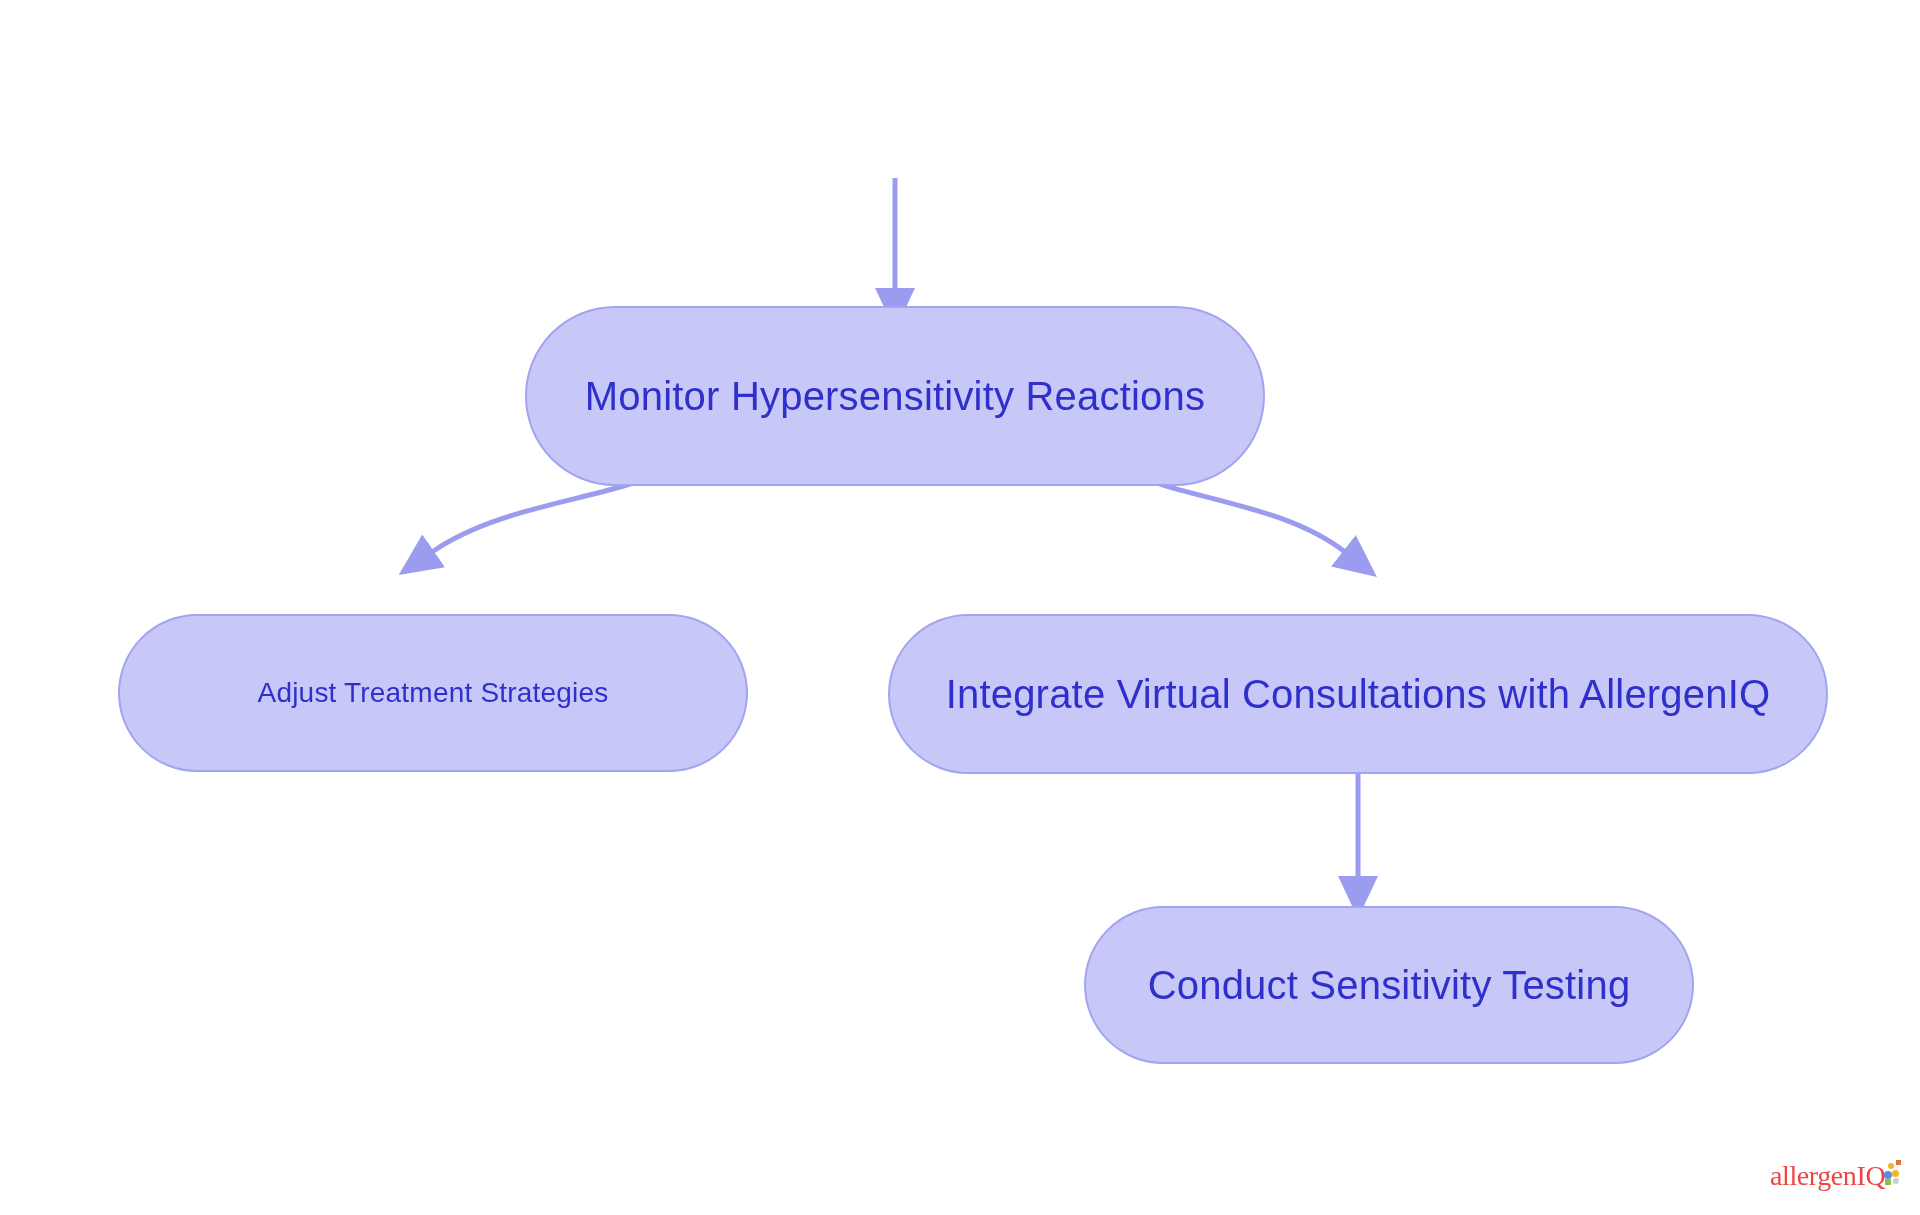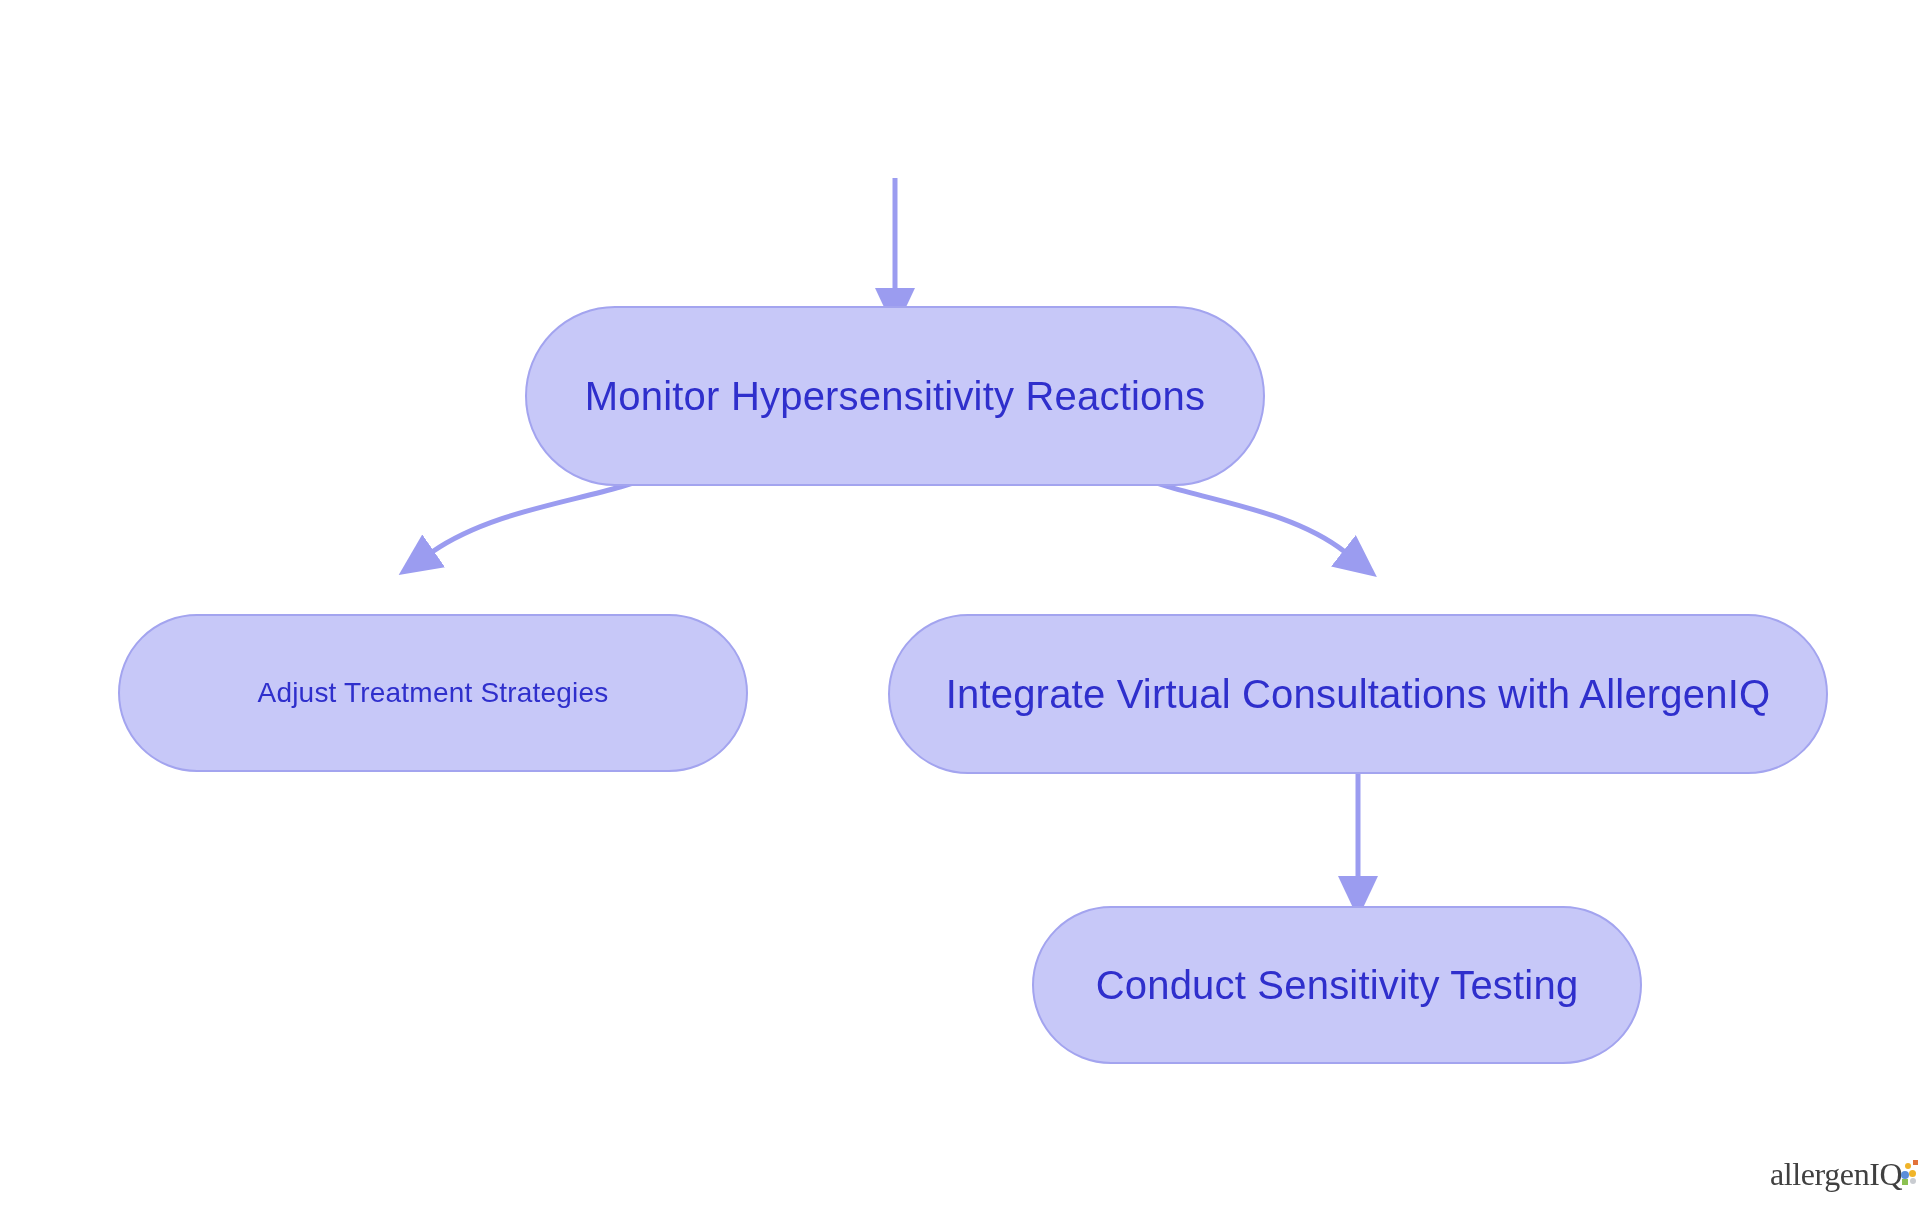--- a/index.html
+++ b/index.html
@@ -53,42 +53,42 @@
     line-height: 1.15;
     padding: 0 38px;
     white-space: nowrap;
   }
 
   
   #node-schedule   { left: 595px;  top: 20px;  width: 600px; height: 158px; }
   #node-monitor    { left: 525px;  top: 306px; width: 740px; height: 180px; }
   #node-adjust     { left: 118px;  top: 614px; width: 630px; height: 158px; }
   #node-integrate  { left: 888px;  top: 614px; width: 940px; height: 160px; }
-  #node-conduct    { left: 1032px; top: 906px; width: 610px; height: 158px; }
+  #node-conduct    { left: 1084px; top: 906px; width: 610px; height: 158px; }
 
   #node-schedule  .node-label { font-size: 40px; }
   #node-monitor   .node-label { font-size: 40px; }
   #node-adjust    .node-label { font-size: 28px; }
   #node-integrate .node-label { font-size: 40px; }
   #node-conduct   .node-label { font-size: 40px; }
 
   
   #brand-logo {
     position: absolute;
     left: 1770px;
     top: 1148px;
     width: 130px;
     height: 42px;
     display: flex;
     align-items: flex-end;
   }
   #brand-wordmark {
     font-family: "Liberation Serif", "DejaVu Serif", serif;
-    font-size: 32px;
-    color: #404040;
+    font-size: 28px;
+    color: #ef4444;
     letter-spacing: -0.4px;
     line-height: 1;
   }
   #brand-mark {
     position: relative;
     width: 26px;
     height: 30px;
     margin-left: -2px;
   }
   .mark-dot {

